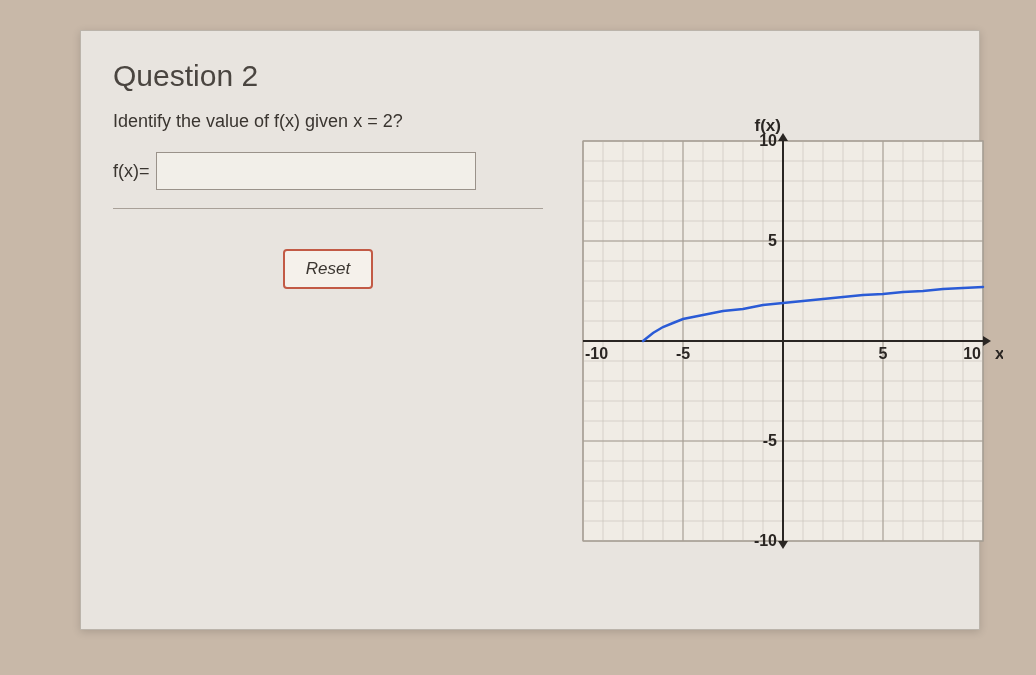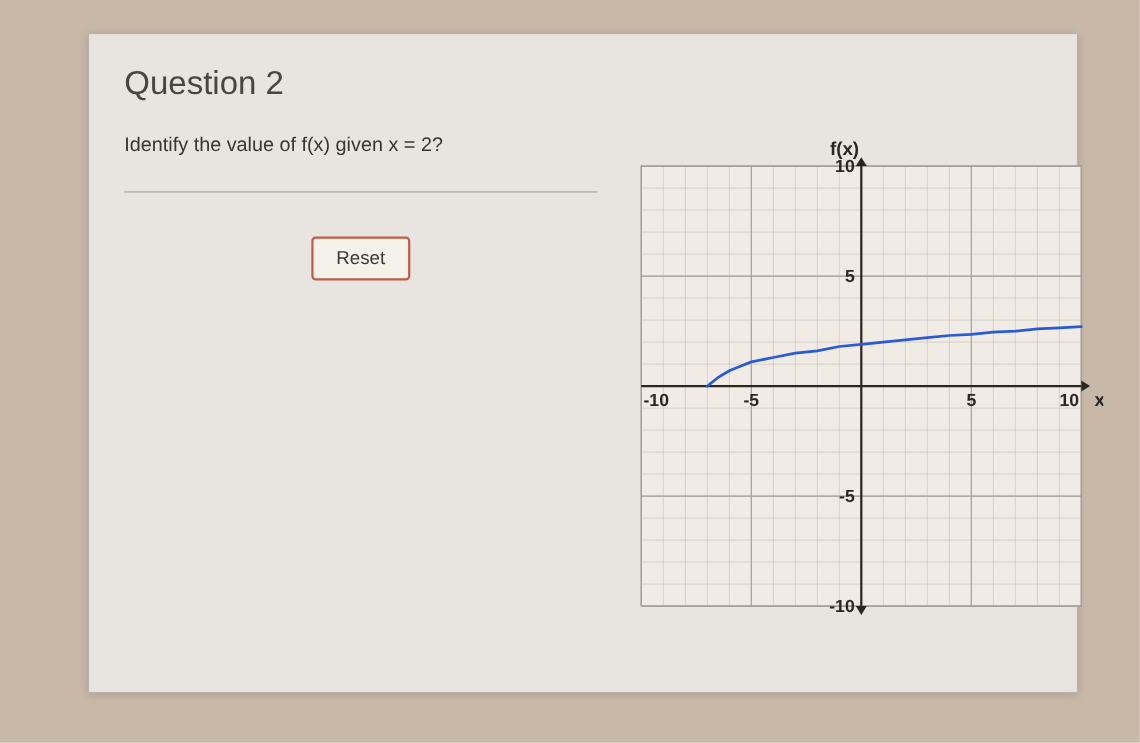--- a/index.html
+++ b/index.html
@@ -18,33 +18,33 @@
     height: 600px;
     border: 1px solid #bbb4ab;
     box-shadow: 0 2px 8px rgba(0,0,0,0.15);
     padding: 28px 32px;
     position: relative;
   }
   .q-title {
     font-size: 30px;
     color: #4a4540;
     font-weight: 400;
-    margin-bottom: 28px;
+    margin-bottom: 18px;
   }
   .content-row {
     display: flex;
     gap: 20px;
   }
   .left-col {
     flex: 0 0 430px;
   }
   .prompt {
     font-size: 18px;
     color: #3a3530;
-    margin-bottom: 32px;
+    margin-bottom: 20px;
   }
   .input-row {
     display: flex;
     align-items: center;
     gap: 6px;
     margin-bottom: 18px;
   }
   .fx-label {
     font-size: 18px;
     color: #3a3530;
@@ -70,20 +70,21 @@
   .btn {
     min-width: 90px;
     height: 40px;
     border: 2px solid #c25a45;
     background: #f5f1eb;
     color: #3a3530;
     font-size: 17px;
     border-radius: 4px;
     cursor: pointer;
     padding: 0 14px;
+    font-style: italic;
   }
   .chart-col {
     flex: 0 0 440px;
     position: relative;
   }
   .graph-wrap {
     width: 440px;
     height: 460px;
     position: relative;
   }
@@ -103,20 +104,24 @@
 <body>
 
 <div class="card">
   <h2 class="q-title">Question 2</h2>
 
   <div class="content-row">
 
     <div class="left-col">
       <p class="prompt">Identify the value of f(x) given x = 2?</p>
 
+      <div class="input-row">
+        <span class="fx-label">f(x)=</span>
+        <input type="text" class="answer-input" value="" style="">
+      </div>
 
       <hr class="divider">
 
       <div class="btn-row">
         <button class="btn">Reset</button>
       </div>
     </div>
 
     <div class="chart-col">
       <div class="graph-wrap">

